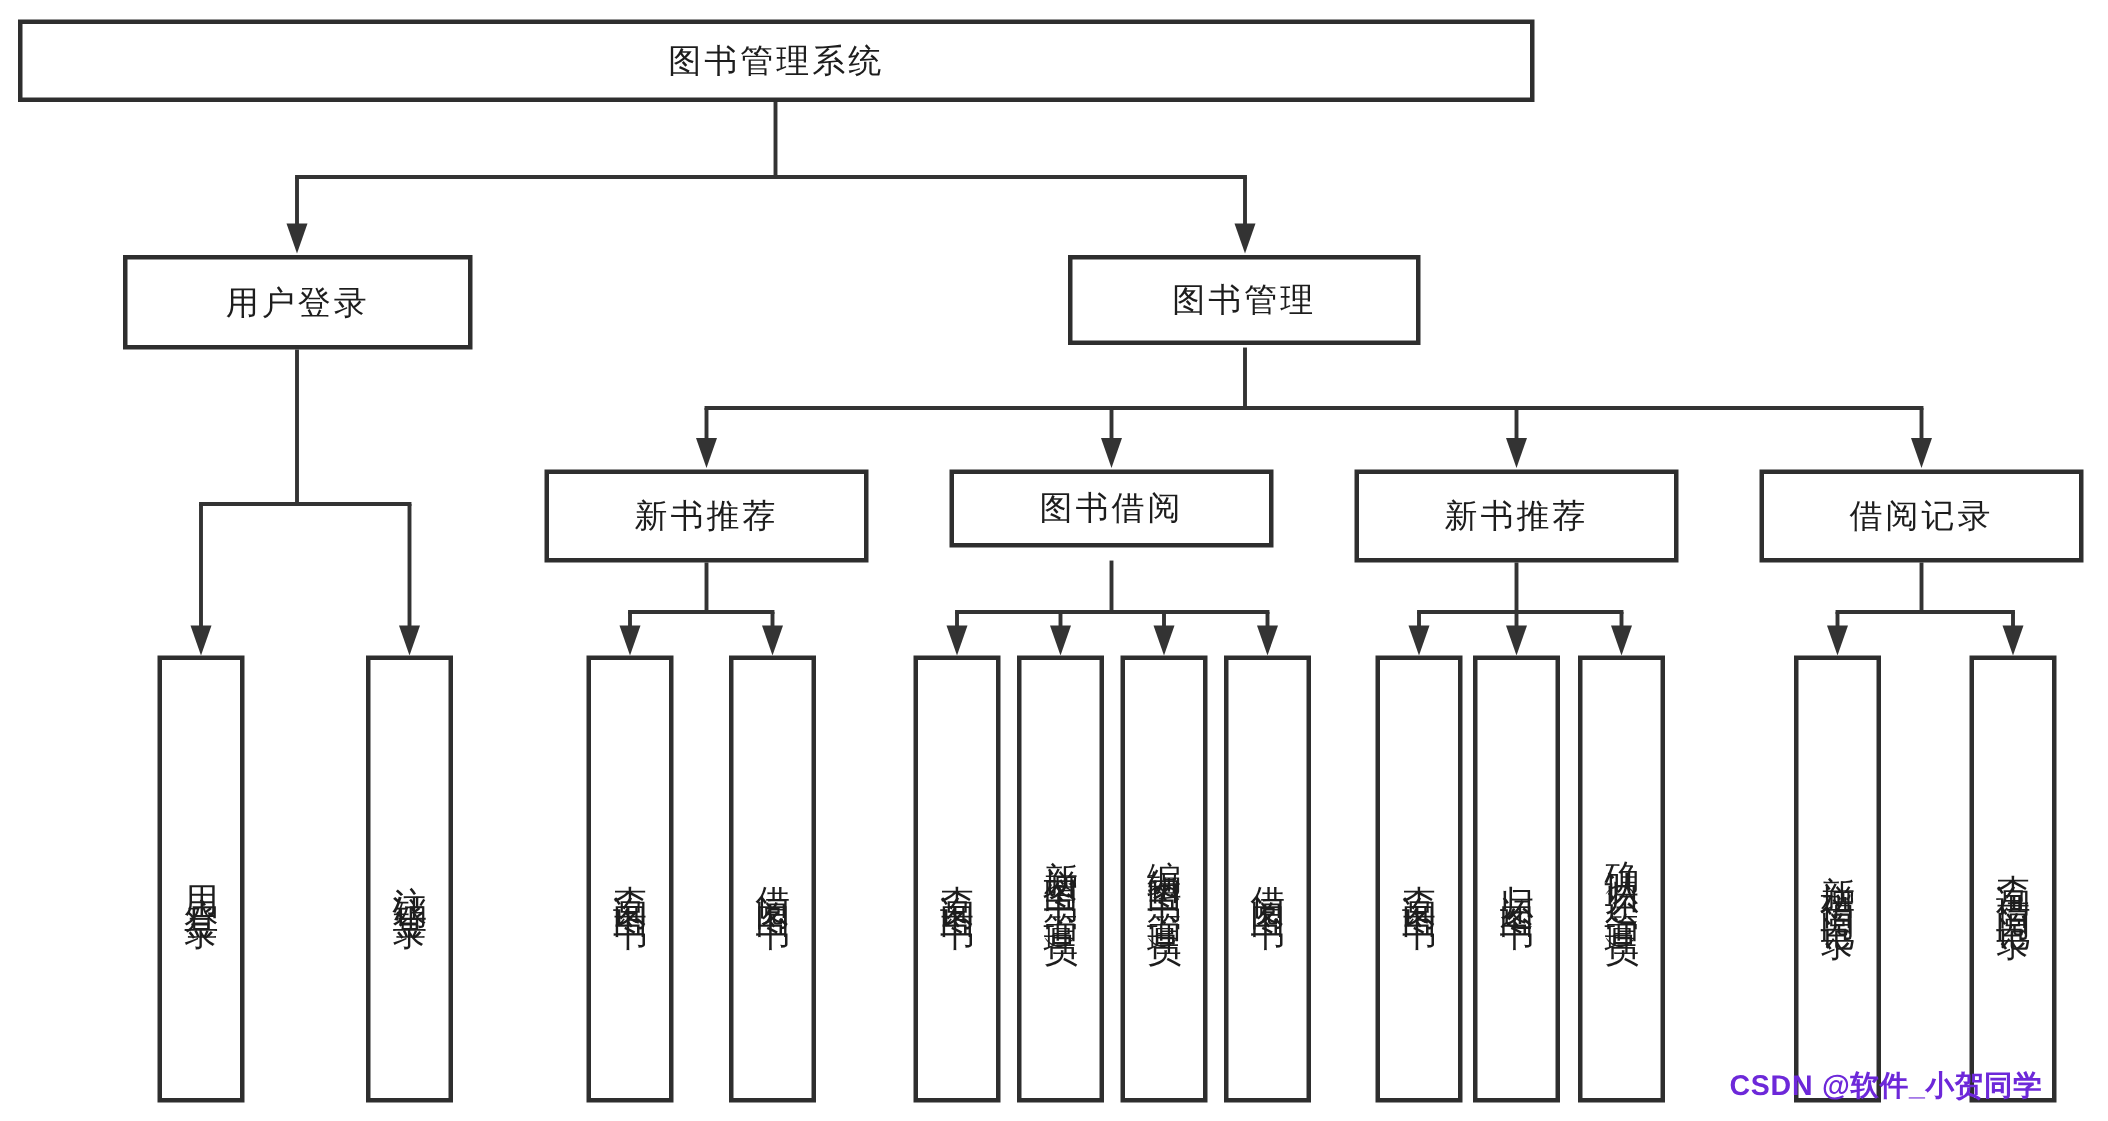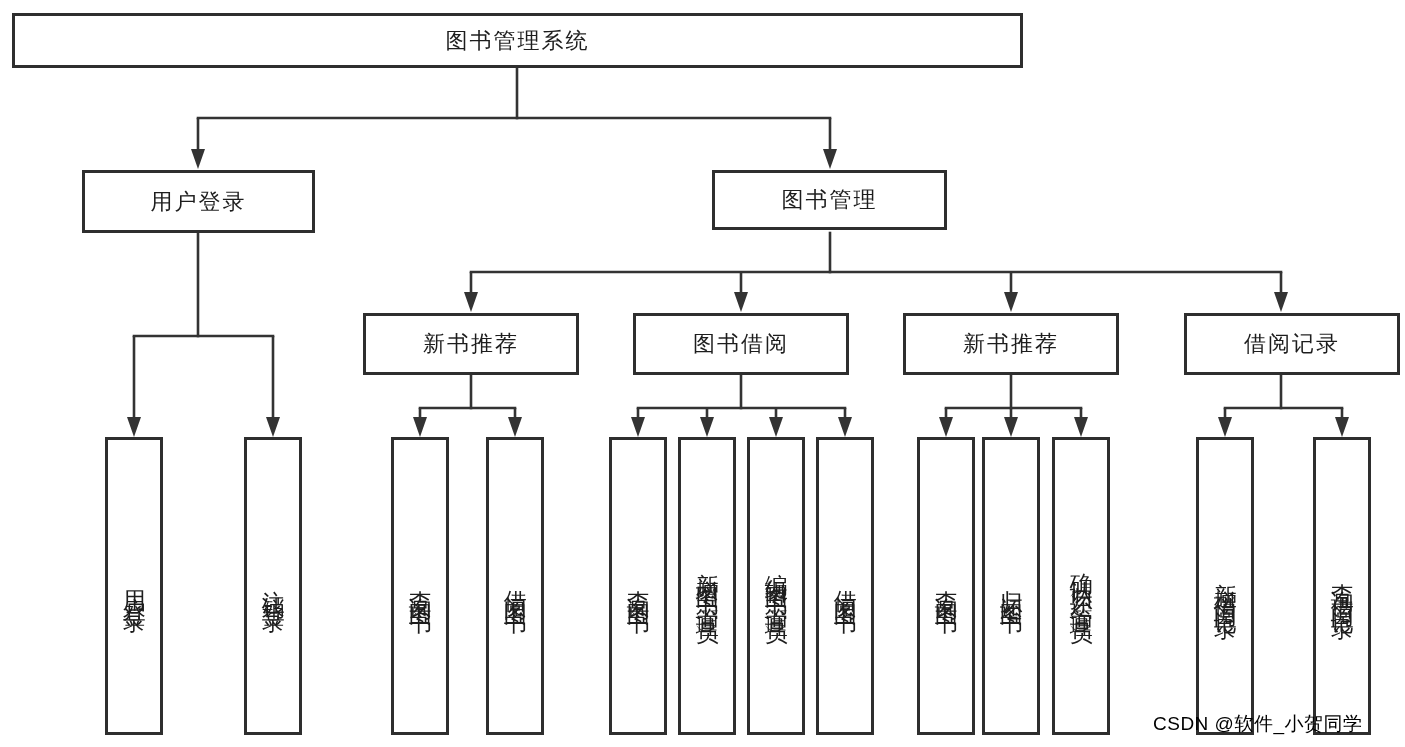--- a/index.html
+++ b/index.html
@@ -18,33 +18,33 @@
     writing-mode:vertical-rl;text-orientation:mixed;
     font-size:23px;letter-spacing:7px;color:#1d1d1d;line-height:1.1;
   }
   
   #n-root{left:12px;top:13px;width:1011px;height:55px;}
   
   #n-user-login{left:82px;top:170px;width:233px;height:63px;}
   #n-book-mgmt{left:712px;top:170px;width:235px;height:60px;}
   
   #n-new-rec{left:363px;top:313px;width:216px;height:62px;}
-  #n-borrow{left:633px;top:313px;width:216px;height:62px;}
+  #n-borrow{left:633px;top:313px;width:216px;height:52px;}
   #n-current{left:903px;top:313px;width:216px;height:62px;}
-  #n-record{left:1173px;top:313px;width:216px;height:62px;margin-left:11px;}
+  #n-record{left:1173px;top:313px;width:216px;height:62px;}
   
   .leaf{top:437px;width:58px;height:298px;}
   #l-1a{left:105px;} #l-1b{left:244px;}
   #l-2a{left:391px;} #l-2b{left:486px;}
   #l-3a{left:609px;} #l-3b{left:678px;} #l-3c{left:747px;} #l-3d{left:816px;}
   #l-4a{left:917px;} #l-4b{left:982px;} #l-4c{left:1052px;}
   #l-5a{left:1196px;} #l-5b{left:1313px;}
   .watermark{
     position:absolute;left:1153px;top:711px;font-size:19px;letter-spacing:0.5px;
-    color:#000000;white-space:nowrap;z-index:5;
+    color:#6d28d9;white-space:nowrap;z-index:5;font-weight:bold;
   }
 </style>
 </head>
 <body>
 
 <div class="canvas">
 
   <svg id="connectors" width="1405" height="747">
       <line x1="517" y1="67" x2="517" y2="118" stroke="#333333" stroke-width="2.6" stroke-linecap="square"></line>
       <line x1="198" y1="118" x2="830" y2="118" stroke="#333333" stroke-width="2.6" stroke-linecap="square"></line>

